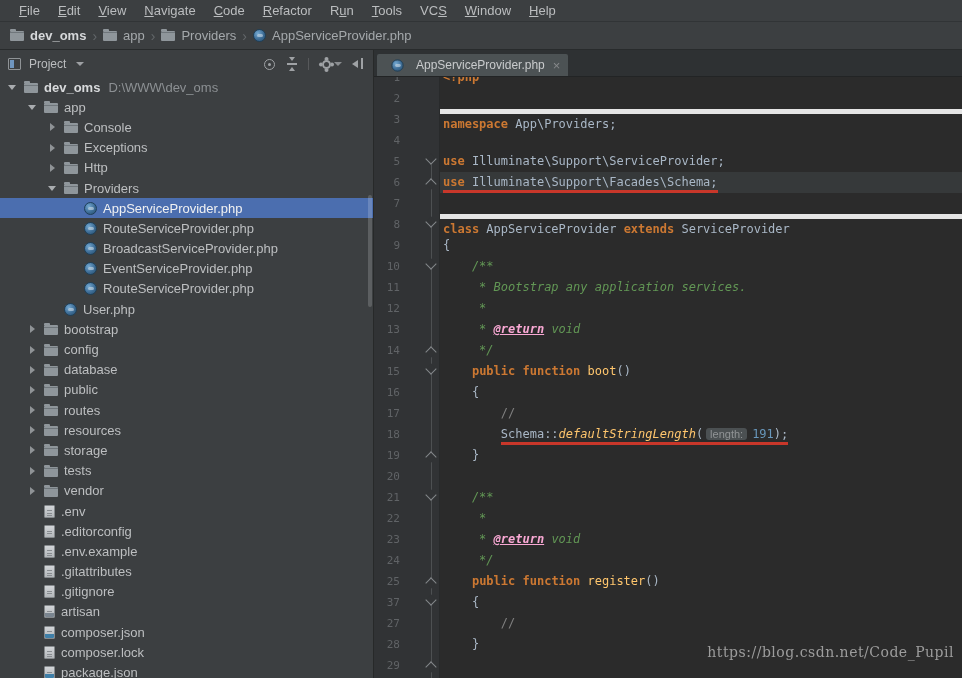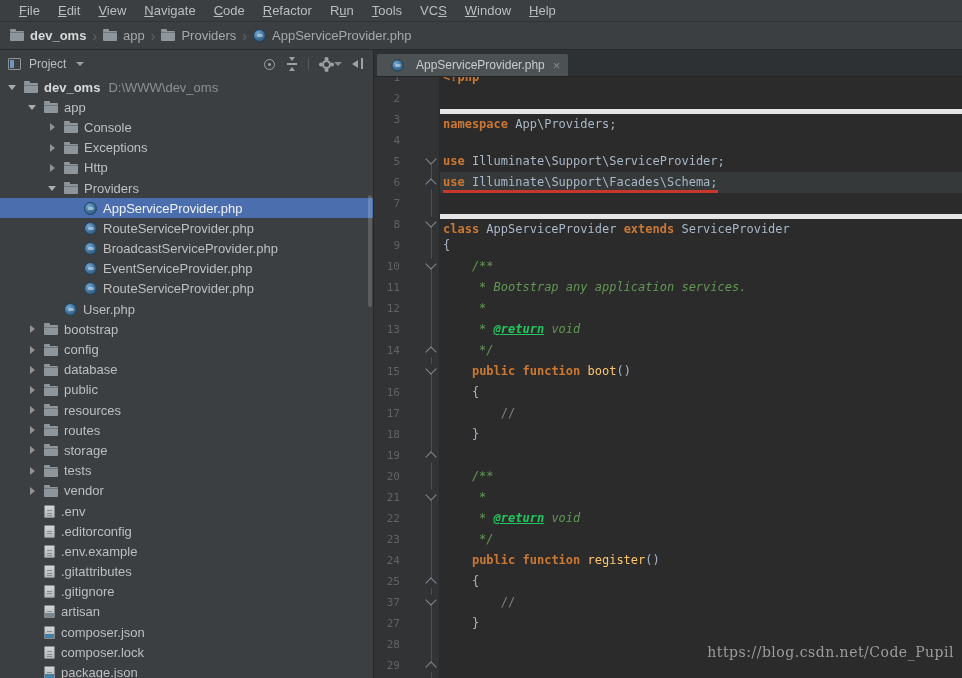--- a/index.html
+++ b/index.html
@@ -140,21 +140,21 @@
     flex:1; position:relative; overflow:hidden;
     font:12px/21px "DejaVu Sans Mono", monospace; color:#a9b7c6;text-decoration:underline;
   }
   .code-inner { position:absolute; top:-10px; left:0; right:0; }
   .cline { height:21px; white-space:pre; padding-left:3px; position:relative; }
   .cline.hl { background:#36393a; }
   .cline.sep-top { border-top:5px solid #e5e5e5; }
   .kw { color:#cc7832; font-weight:bold; }
   .pl { color:#a9b7c6; }
   .cm { color:#629755; font-style:italic; }
-  .tag { color:#22c55e; font-style:italic; font-weight:bold; text-decoration:underline; }
+  .tag { color:#f9a8d4; font-style:italic; font-weight:bold; text-decoration:underline; }
   .lc { color:#808080; }
   .fn { color:#ffc66d; }
   .sm { color:#ffc66d; font-style:italic; }
   .num { color:#6897bb; }
   .hint {
     background:#4b5052; color:#919496; border-radius:3px; padding:0 4px; margin:0 5px 0 3px;
     font-size:11px; font-family:"Liberation Sans", sans-serif;
   }
   .red-underline { border-bottom:3px solid #c8372a; padding-bottom:1px; }
   .watermark {
@@ -341,29 +341,29 @@
           </span>
           <span class="ticon i-folder"></span>
           <span class="tlabel">public</span>
         </div>
         <div class="trow">
           <span style="width: 26px; flex: 0 0 auto;"></span>
           <span class="arrow-cell">
             <span class="tri-col"></span>
           </span>
           <span class="ticon i-folder"></span>
+          <span class="tlabel">routes</span>
+        </div>
+        <div class="trow">
+          <span style="width: 26px; flex: 0 0 auto;"></span>
+          <span class="arrow-cell">
+            <span class="tri-col"></span>
+          </span>
+          <span class="ticon i-folder"></span>
           <span class="tlabel">resources</span>
-        </div>
-        <div class="trow">
-          <span style="width: 26px; flex: 0 0 auto;"></span>
-          <span class="arrow-cell">
-            <span class="tri-col"></span>
-          </span>
-          <span class="ticon i-folder"></span>
-          <span class="tlabel">routes</span>
         </div>
         <div class="trow">
           <span style="width: 26px; flex: 0 0 auto;"></span>
           <span class="arrow-cell">
             <span class="tri-col"></span>
           </span>
           <span class="ticon i-folder"></span>
           <span class="tlabel">storage</span>
         </div>
         <div class="trow">
@@ -564,20 +564,21 @@
             <div class="cline sep-top"><span class="kw">class</span><span class="pl"> AppServiceProvider </span><span class="kw">extends</span><span class="pl"> ServiceProvider</span></div>
             <div class="cline"><span class="pl">{</span></div>
             <div class="cline"><span class="cm">    /**</span></div>
             <div class="cline"><span class="cm">     * Bootstrap any application services.</span></div>
             <div class="cline"><span class="cm">     *</span></div>
             <div class="cline"><span class="cm">     * </span><span class="tag">@return</span><span class="cm"> void</span></div>
             <div class="cline"><span class="cm">     */</span></div>
             <div class="cline"><span class="pl">    </span><span class="kw">public function </span><span class="fn">boot</span><span class="pl">()</span></div>
             <div class="cline"><span class="pl">    {</span></div>
             <div class="cline"><span class="lc">        //</span></div>
+            <div class="cline"><span class="pl">        </span><span class="red-underline"><span class="pl">Schema::</span><span class="sm">defaultStringLength</span><span class="pl">(</span><span class="hint">length:</span><span class="num">191</span><span class="pl">);</span></span></div>
             <div class="cline"><span class="pl">    }</span></div>
             <div class="cline"></div>
             <div class="cline"><span class="cm">    /**</span></div>
             <div class="cline"><span class="cm">     *</span></div>
             <div class="cline"><span class="cm">     * </span><span class="tag">@return</span><span class="cm"> void</span></div>
             <div class="cline"><span class="cm">     */</span></div>
             <div class="cline"><span class="pl">    </span><span class="kw">public function </span><span class="fn">register</span><span class="pl">()</span></div>
             <div class="cline"><span class="pl">    {</span></div>
             <div class="cline"><span class="lc">        //</span></div>
             <div class="cline"><span class="pl">    }</span></div>

